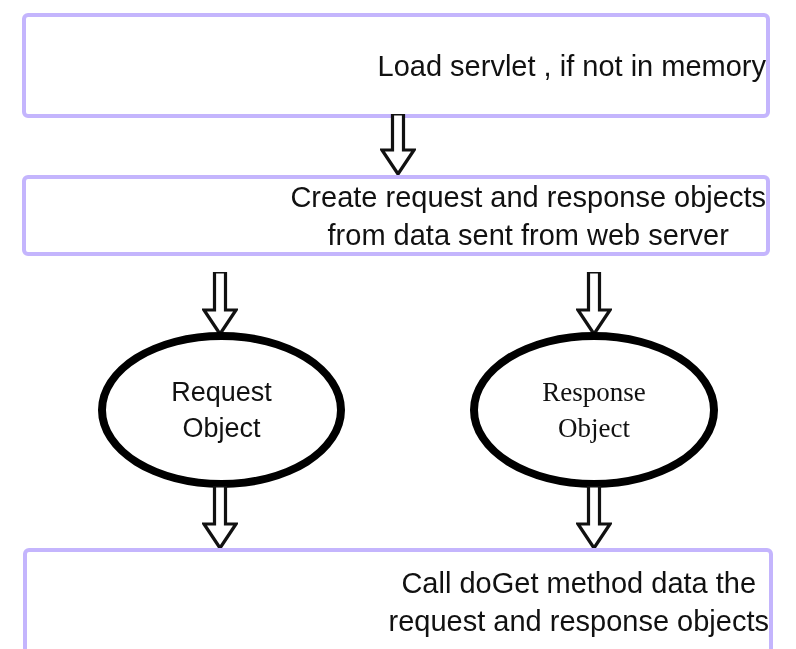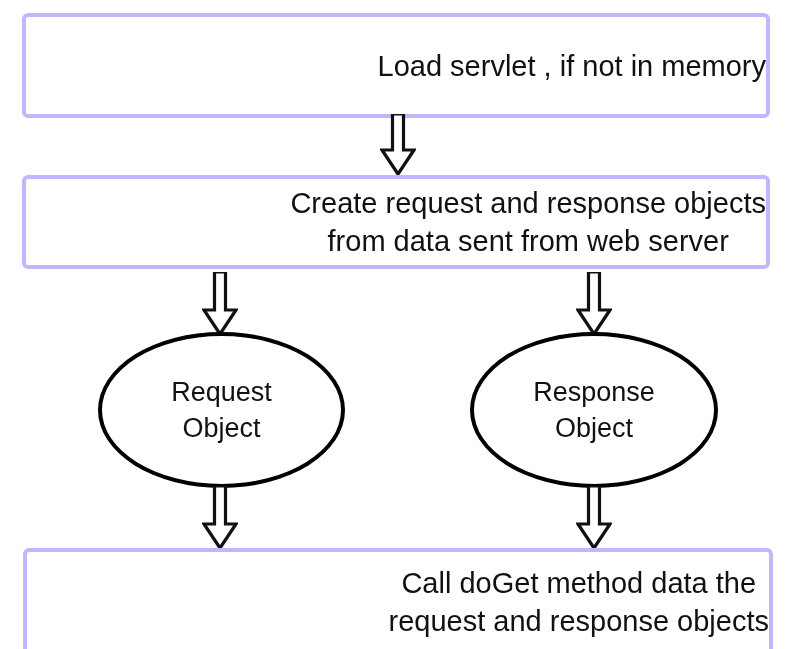--- a/index.html
+++ b/index.html
@@ -33,21 +33,21 @@
     justify-content: flex-end;
   }
   .rbox .label {
     font-size: 29px;
     line-height: 38px;
     letter-spacing: 0px;
     white-space: pre-line;
     color: #111111;
   }
   .ellipse {
-    border: 4px solid #000000;
+    border: 8px solid #000000;
     border-radius: 50%;
   }
   .ellipse .label {
     font-size: 27px;
     line-height: 36px;
     white-space: pre-line;
     color: #111111;
   }
   .arrow {
     position: absolute;
@@ -71,21 +71,21 @@
   <div class="node rbox" style="left:22px; top:13px; width:748px; height:105px;">
     <span class="label">Load servlet , if not in memory</span>
   </div>
 
   <div class="arrow" style="left:380px; top:114px; width:36px; height:64px;">
     <svg width="36" height="64" viewBox="0 0 36 64">
       <polygon points="12.5,0 23.5,0 23.5,36 34,36 18,60 2,36 12.5,36"></polygon>
     </svg>
   </div>
 
-  <div class="node rbox" style="left:22px; top:175px; width:748px; height:94px;">
+  <div class="node rbox" style="left:22px; top:175px; width:748px; height:81px;">
     <span class="label">Create request and response objects
 from data sent from web server</span>
   </div>
 
   <div class="arrow" style="left:202px; top:272px; width:36px; height:66px;">
     <svg width="36" height="66" viewBox="0 0 36 66">
       <polygon points="12.5,0 23.5,0 23.5,38 34,38 18,62 2,38 12.5,38"></polygon>
     </svg>
   </div>
 
@@ -93,21 +93,21 @@
     <svg width="36" height="66" viewBox="0 0 36 66">
       <polygon points="12.5,0 23.5,0 23.5,38 34,38 18,62 2,38 12.5,38"></polygon>
     </svg>
   </div>
 
   <div class="node ellipse" style="left:98px; top:332px; width:247px; height:156px;">
     <span class="label">Request
 Object</span>
   </div>
 
-  <div class="node ellipse" style="left:470px; top:332px; width:248px; height:156px;">
+  <div class="node ellipse" style="left:470px; top:332px; width:248px; height:156px;font-family:Liberation Serif, serif;">
     <span class="label">Response
 Object</span>
   </div>
 
   <div class="arrow" style="left:202px; top:486px; width:36px; height:66px;">
     <svg width="36" height="66" viewBox="0 0 36 66">
       <polygon points="12.5,0 23.5,0 23.5,38 34,38 18,62 2,38 12.5,38"></polygon>
     </svg>
   </div>
 

